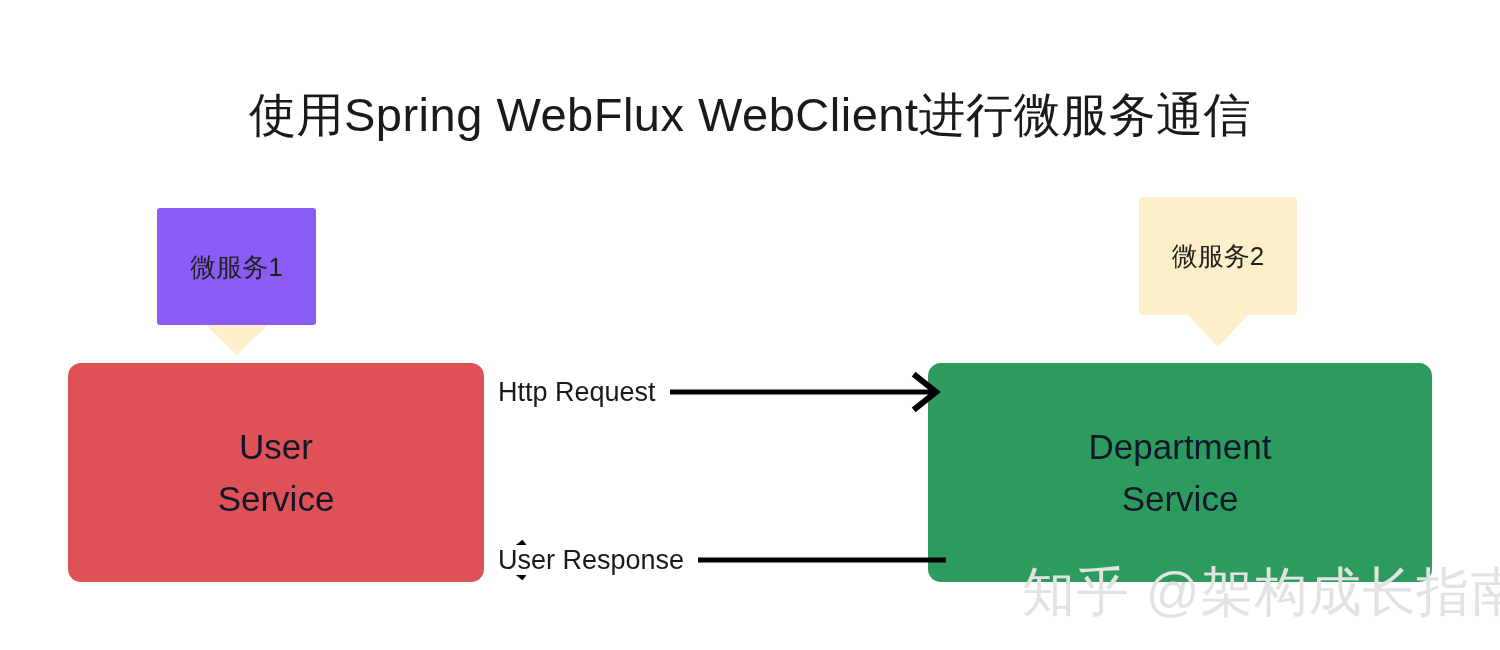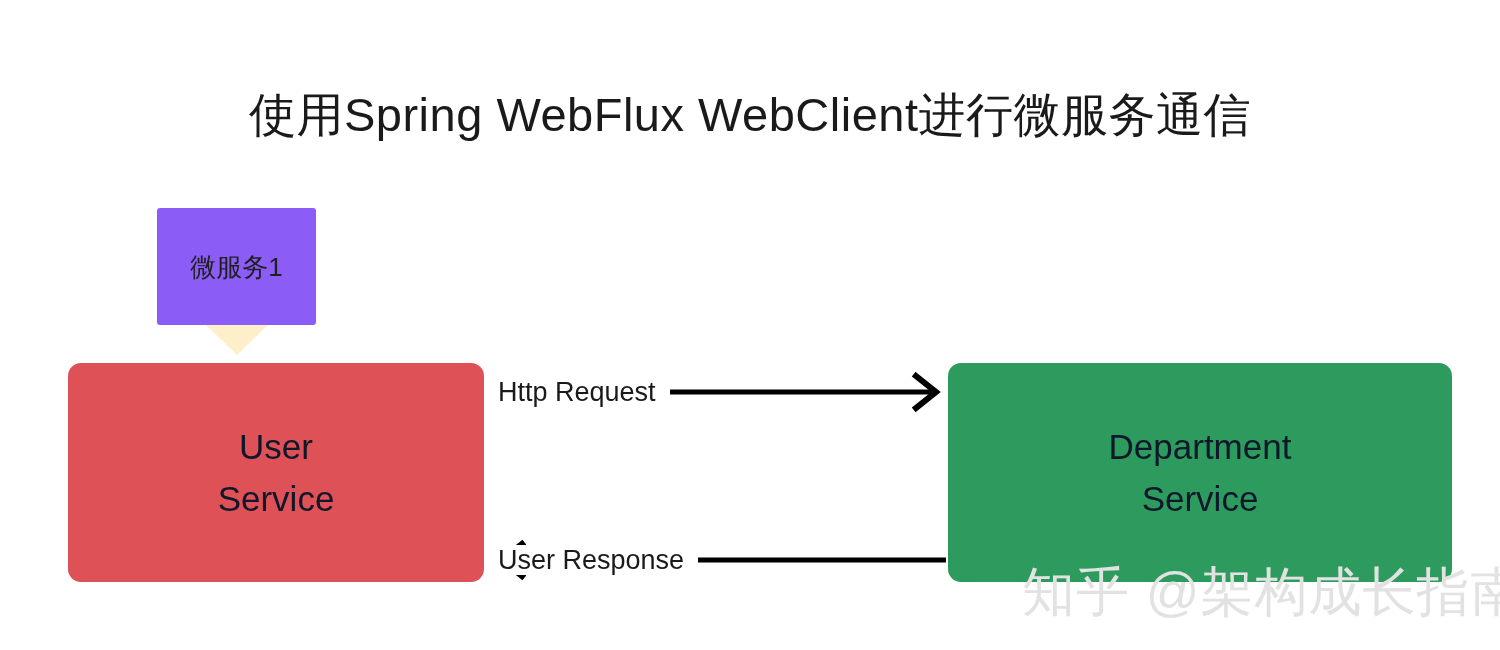--- a/index.html
+++ b/index.html
@@ -49,21 +49,21 @@
     font-weight: 400;
     white-space: pre-line;
   }
   #user-service-box {
     left: 68px;
     top: 363px;
     width: 416px;
     height: 219px;
   }
   #department-service-box {
-    left: 948px;
+    left: 928px;
     top: 363px;
     width: 504px;
     height: 219px;
   }
 
   
   .callout {
     position: absolute;
   }
   .callout-body {
@@ -167,20 +167,26 @@
 
   <div id="diagram-title">使用Spring WebFlux WebClient进行微服务通信</div>
 
   <div class="callout" id="callout-microservice-1">
     <div class="callout-body" style="background:#8b5cf6;">
       <span class="callout-label">微服务1</span>
     </div>
     <div class="callout-tail" style="border-top:30px solid #fdefca;"></div>
   </div>
 
+  <div class="callout" id="callout-microservice-2">
+    <div class="callout-body" style="background:#fdefca;">
+      <span class="callout-label">微服务2</span>
+    </div>
+    <div class="callout-tail" style="border-top:32px solid #fdefca;"></div>
+  </div>
 
   <div class="service-box" id="user-service-box" style="background:#de5157;">
     <span class="service-label">User
 Service</span>
   </div>
 
   <div class="service-box" id="department-service-box" style="background:#2e9b5e;">
     <span class="service-label">Department
 Service</span>
   </div>

